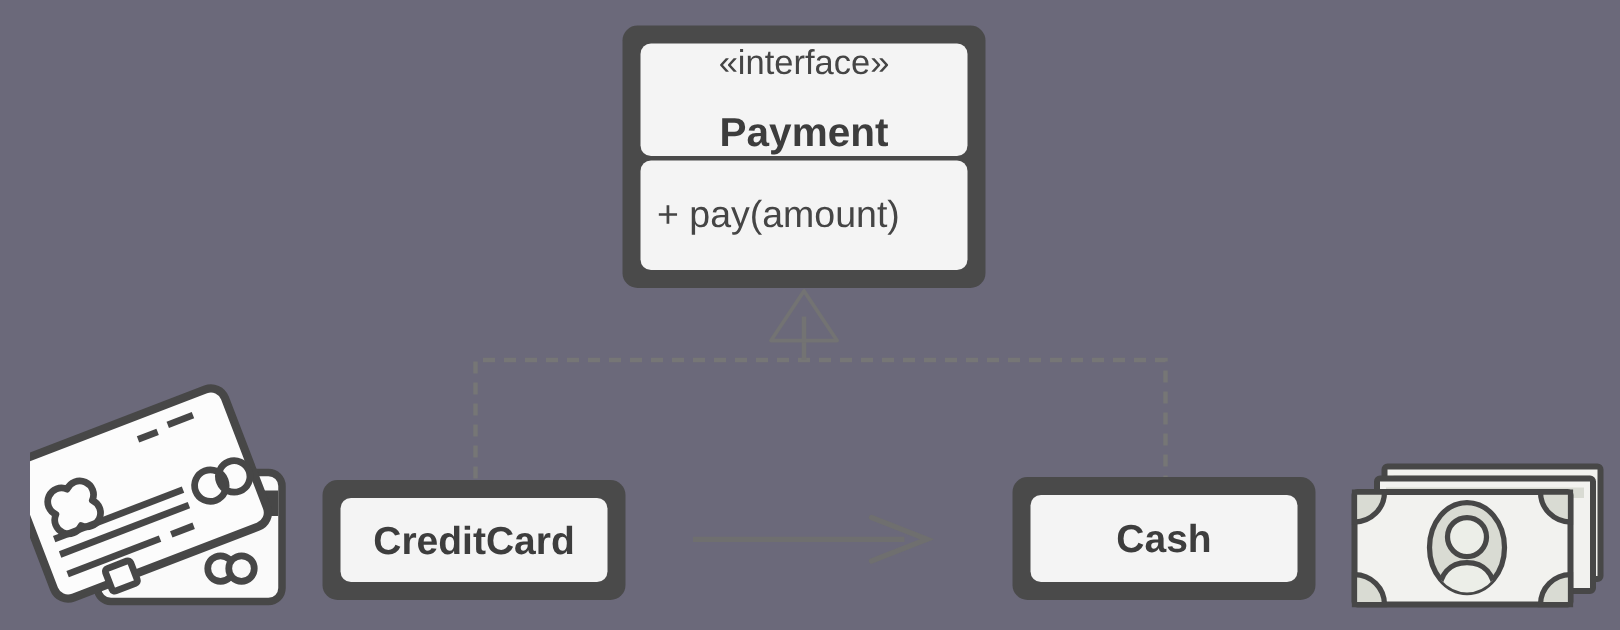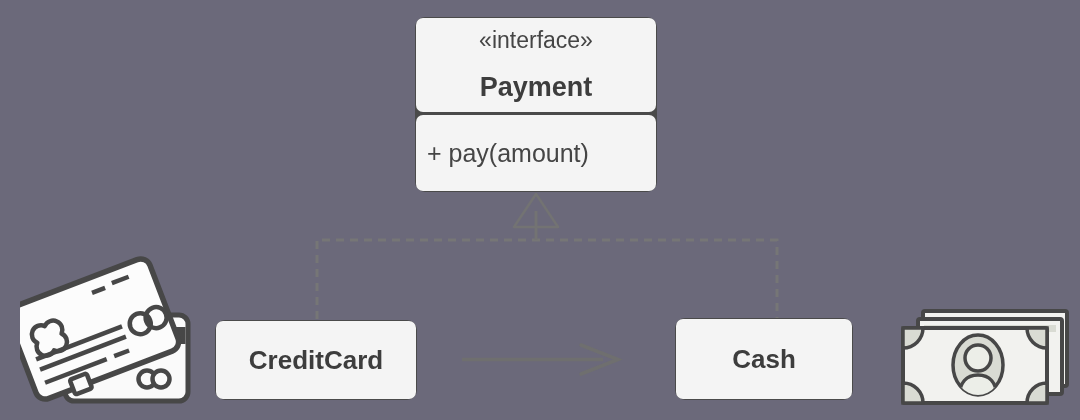--- a/index.html
+++ b/index.html
@@ -13,21 +13,21 @@
     height: 420px;
     background: #6b697a;
     font-family: "Liberation Sans", sans-serif;
     overflow: hidden;
   }
   
   .node {
     position: absolute;
     background: #4a4a4a;
     border-radius: 10px;
-    padding: 1px;
+    padding: 12px;
     box-sizing: border-box;
     display: flex;
     flex-direction: column;
     gap: 3px;
   }
   .cell {
     background: #f4f4f4;
     border-radius: 7px;
     display: flex;
     flex-direction: column;
@@ -57,21 +57,21 @@
     font-size: 25px;
     color: #454545;
   }
   .class-name {
     font-size: 26px;
     font-weight: bold;
     color: #3d3d3d;
   }
   #iface-node { left: 415px; top: 17px; width: 242px; height: 175px; }
   #creditcard-node { left: 215px; top: 320px; width: 202px; height: 80px; }
-  #cash-node { left: 675px; top: 318px; width: 178px; height: 82px; }
+  #cash-node { left: 675px; top: 318px; width: 202px; height: 82px; }
 
   .overlay-svg, .icon-svg {
     position: absolute;
     pointer-events: none;
   }
   .overlay-svg { left: 0; top: 0; }
   #credit-card-icon { left: 20px; top: 256px; }
   #cash-icon { left: 896px; top: 304px; }
 </style>
 </head>

